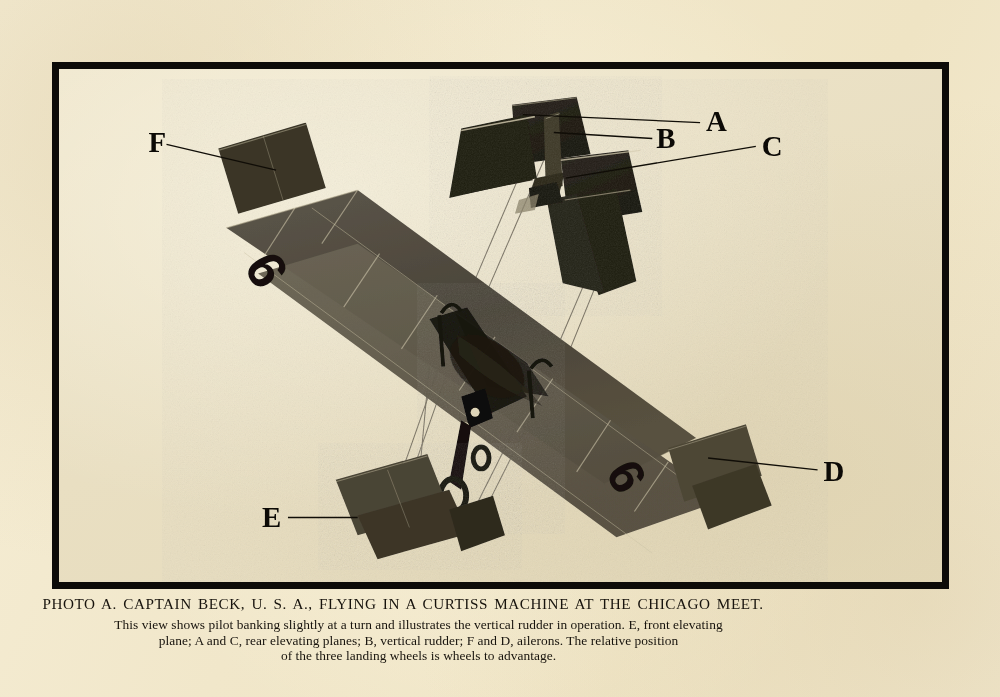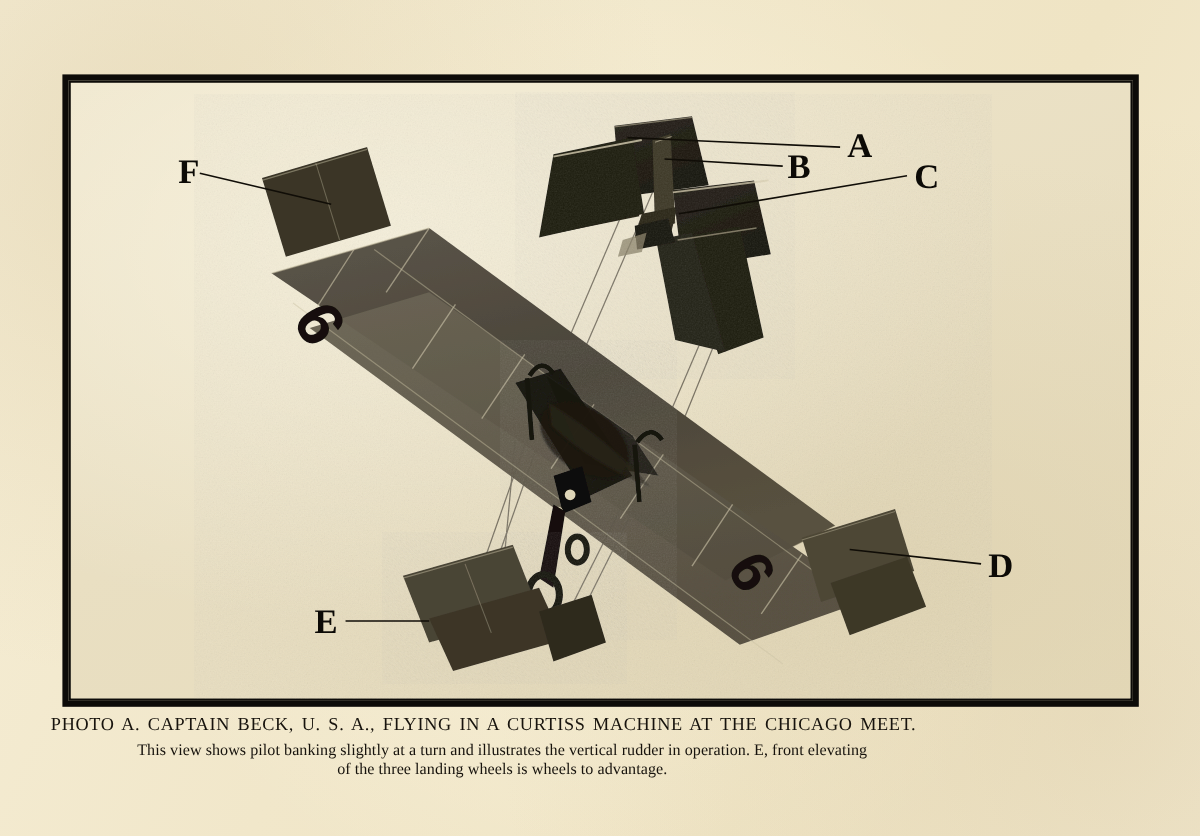--- a/index.html
+++ b/index.html
@@ -244,15 +244,16 @@
         </g>
       </svg>
     </div>
   </div>
 </div>
 
 <div id="caption">
   <div id="caption-title" class="lbl">PHOTO A.  CAPTAIN BECK, U. S. A., FLYING IN A CURTISS MACHINE AT THE CHICAGO MEET.</div>
   <div id="caption-body">
     <div>This view shows pilot banking slightly at a turn and illustrates the vertical rudder in operation.  E, front elevating</div>
+    <div>plane;  A and C, rear elevating planes;  B, vertical rudder;  F and D, ailerons.   The relative position</div>
     <div>of the three landing wheels is wheels to advantage.</div>
   </div>
 </div>
 
 </body></html>

